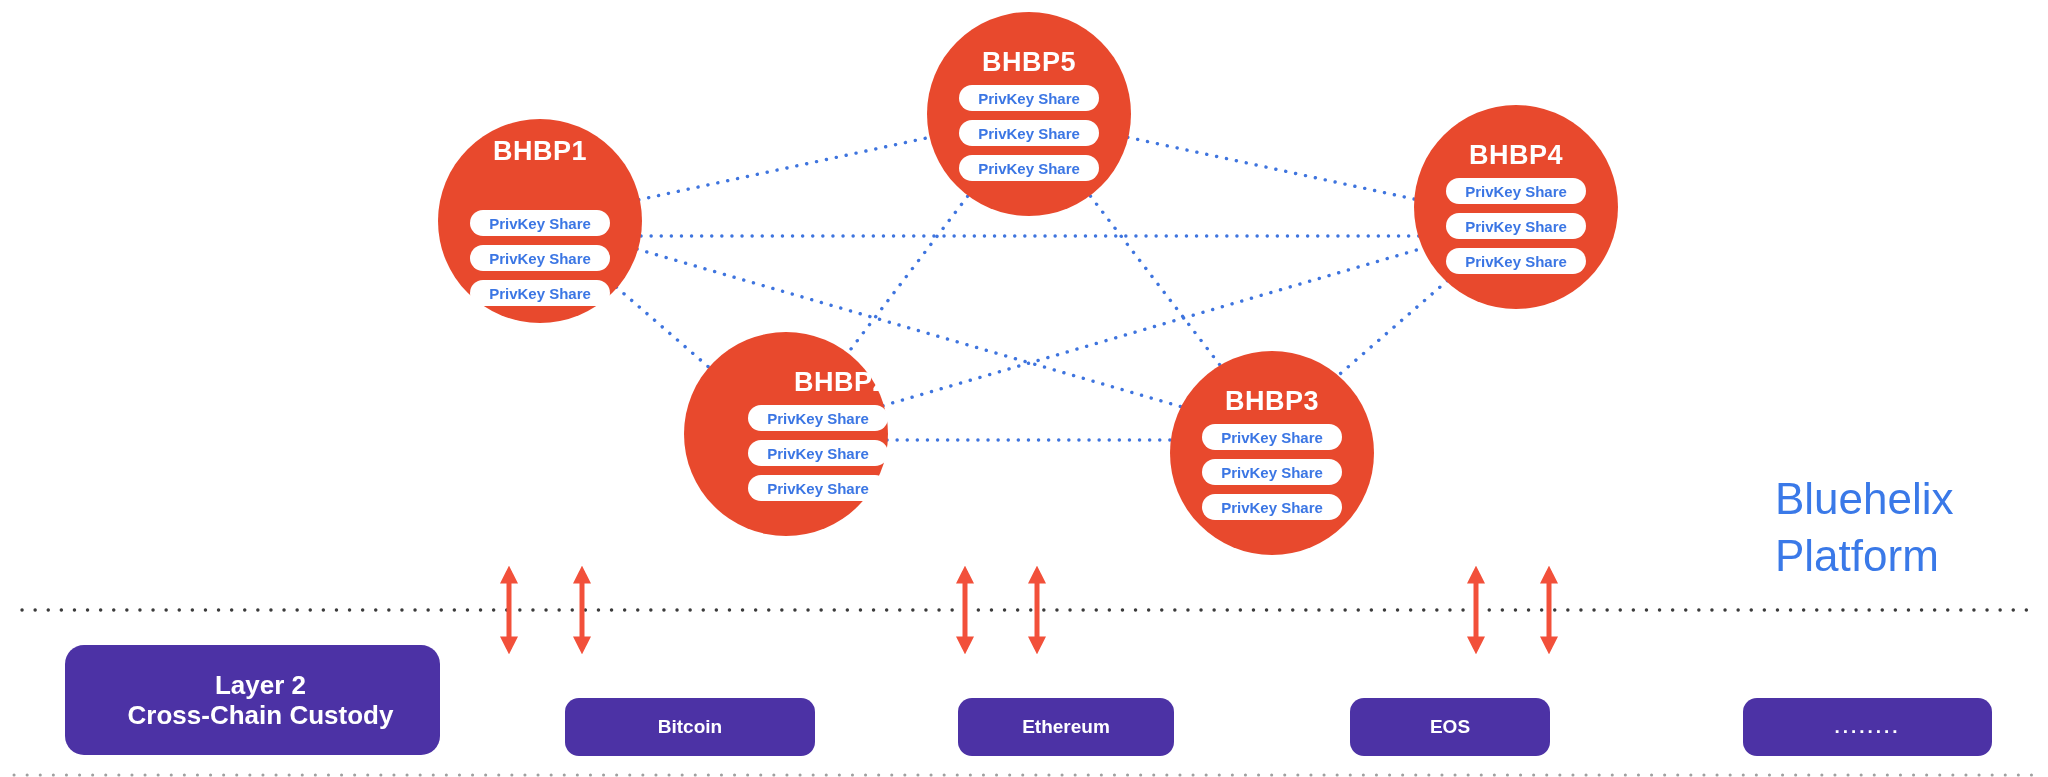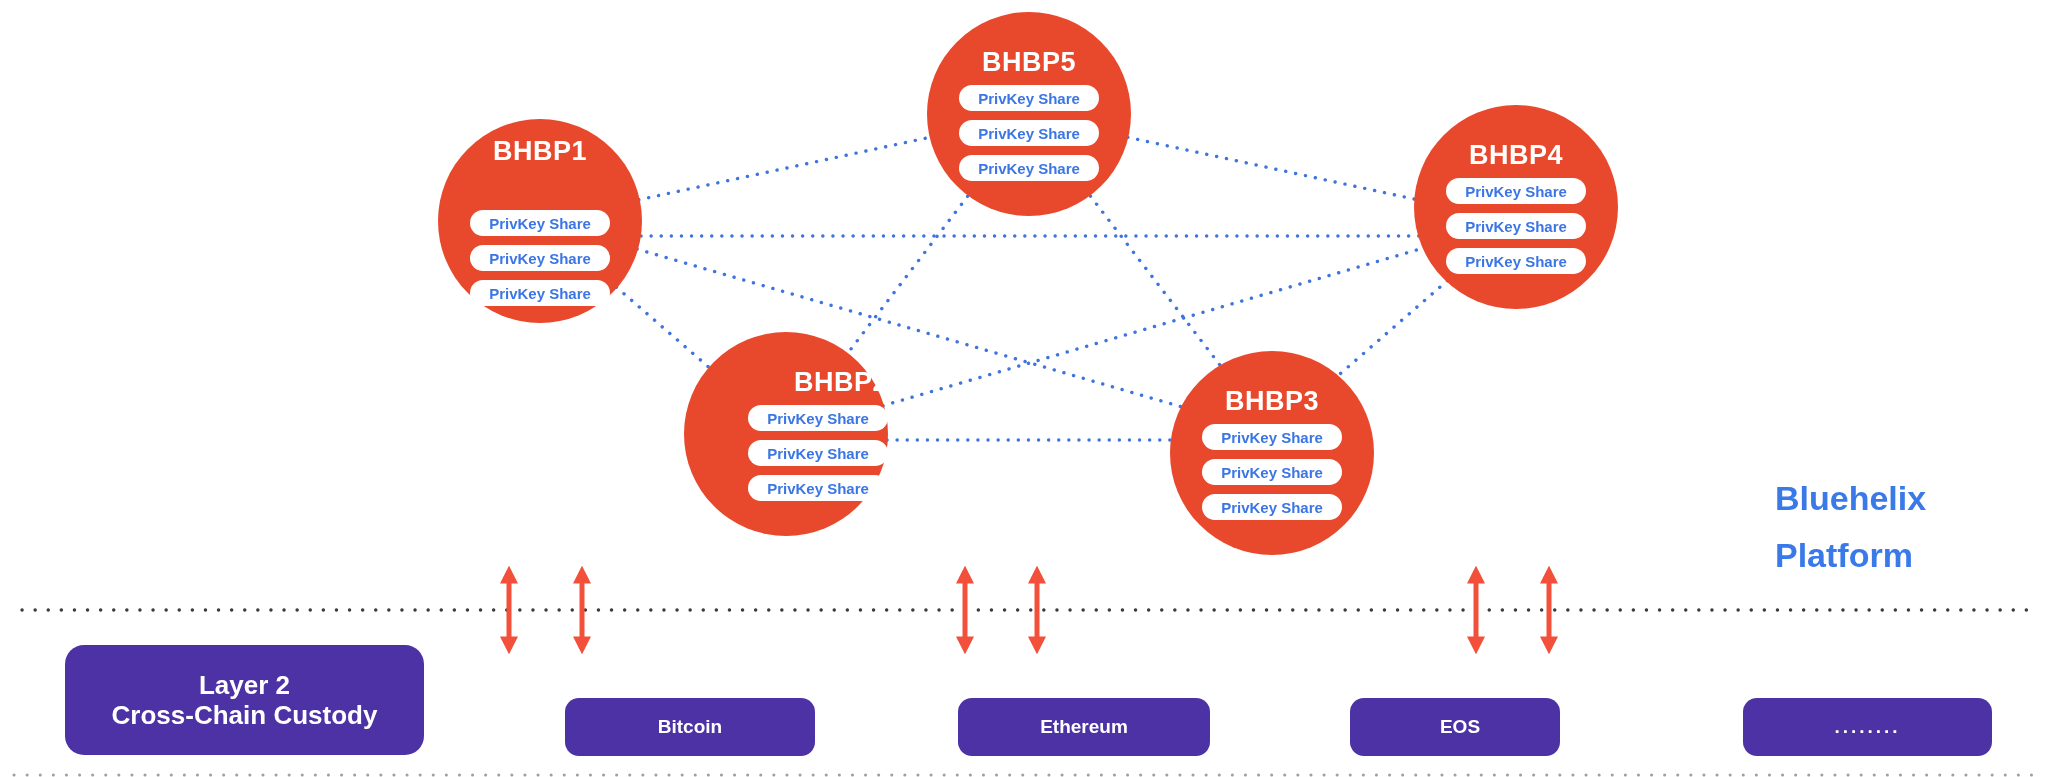--- a/index.html
+++ b/index.html
@@ -29,37 +29,37 @@
   .pill{
     width:140px;height:26px;border-radius:13px;background:var(--pill-bg,#ffffff);
     color:var(--pill-text,#3b76e4);font-weight:bold;font-size:15px;
     display:flex;align-items:center;justify-content:center;
   }
   
   .custody-box{
     position:absolute;left:65px;top:645px;width:359px;height:110px;border-radius:19px;
     background:var(--chain-purple,#4c32a5);color:var(--chain-text,#ffffff);
     font-weight:bold;font-size:26px;line-height:30px;text-align:center;
-    display:flex;flex-direction:column;align-items:center;justify-content:center;z-index:2;
+    display:flex;flex-direction:column;align-items:center;justify-content:center;z-index:2;padding-left:16px;
   }
   .chain-box{
     position:absolute;top:698px;height:58px;border-radius:14px;
     background:var(--chain-purple,#4c32a5);color:var(--chain-text,#ffffff);
     font-weight:bold;font-size:19px;
     display:flex;align-items:center;justify-content:center;z-index:2;
   }
   #chain-bitcoin{left:565px;width:250px;}
-  #chain-ethereum{left:958px;width:252px;}
-  #chain-eos{left:1350px;width:200px;padding-left:10px;}
+  #chain-ethereum{left:958px;width:216px;}
+  #chain-eos{left:1350px;width:200px;}
   #chain-more{left:1743px;width:249px;letter-spacing:3px;}
   
   .platform-label{
     position:absolute;left:1775px;top:470px;
     color:var(--platform-text-blue,#3a79e8);
-    font-size:34px;font-weight:bold;line-height:57px;z-index:2;
+    font-size:44px;font-weight:normal;line-height:57px;z-index:2;
   }
 </style>
 </head>
 <body>
 
 <div class="stage">
 
   <svg class="canvas" width="2048" height="777" viewBox="0 0 2048 777">
     <defs>
       <marker id="ah" viewBox="0 0 10 10" refX="7" refY="5" markerWidth="18" markerHeight="18" orient="auto-start-reverse" markerUnits="userSpaceOnUse">

